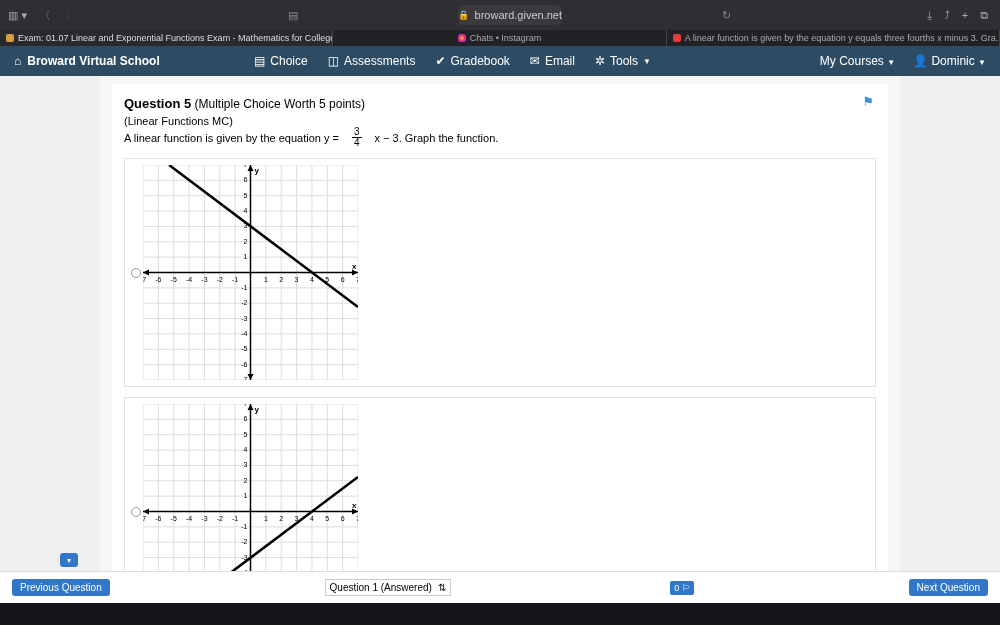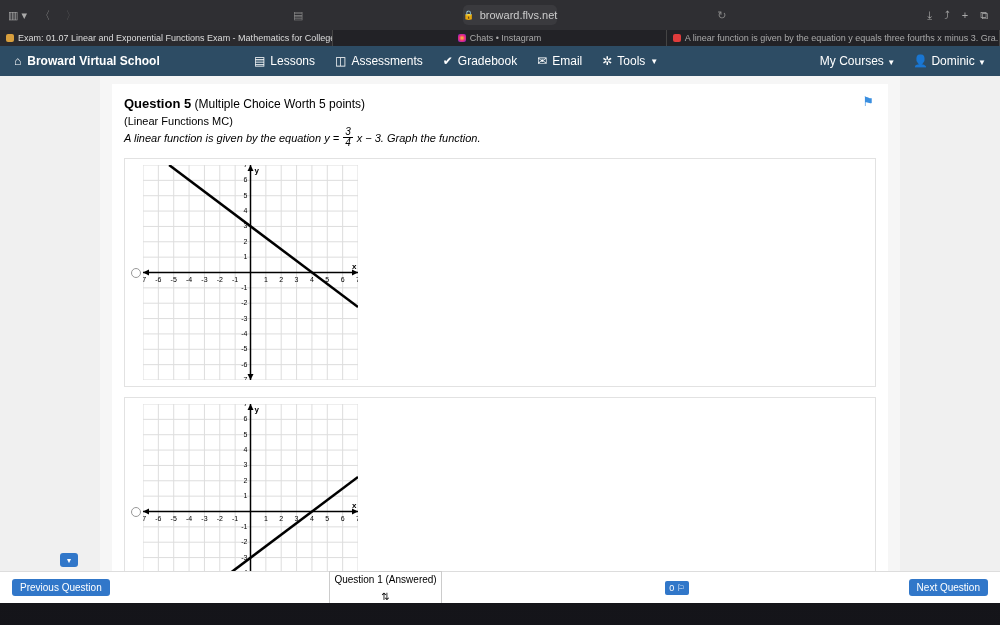--- a/index.html
+++ b/index.html
@@ -88,21 +88,21 @@
 }
 .question-box {
   background: #fff;
   margin: 8px 12px;
   padding: 12px;
   position: relative;
 }
 .q-header { font-size: 12px; margin-bottom: 4px; }
 .q-header strong { font-size: 13px; }
 .q-sub { font-size: 11px; }
-.q-prompt { font-size: 11px; margin-bottom: 10px; display:flex; align-items:center; gap:2px;font-style:italic;}
+.q-prompt { font-size: 11px; margin-bottom: 10px; display:flex; align-items:center; gap:11px;}
 .frac { display:inline-flex; flex-direction:column; align-items:center; font-size:10px; line-height:1; margin:0 2px; vertical-align:middle;}
 .frac .top { border-bottom:1px solid #000; padding:0 2px;}
 .flag { position: absolute; top: 10px; right: 14px; color: #3a8fe0; font-size: 13px; cursor: pointer; }
 .graph-option {
   border: 1px solid #e2e2e2;
   margin-bottom: 10px;
   padding: 6px 6px 6px 18px;
   position: relative;
 }
 .radio { position: absolute; left: 6px; top: 50%; width:10px; height:10px; border:1px solid #999; border-radius:50%; background:#fff; transform:translateY(-50%);}
@@ -135,21 +135,20 @@
 }
 .btn-next { margin-left: auto; }
 .q-select {
   margin: 0 auto;
   font-size: 10px;
   border: 1px solid #ccc;
   padding: 2px 4px;
   display: flex;
   align-items: center;
   gap: 6px;
-  flex-direction: column;
 }
 .tally { background:#3177c9; color:#fff; font-size:9px; padding:2px 4px; border-radius:2px; margin-left:4px;}
 .dropdown-help {
   position: absolute;
   left: 60px;
   bottom: 36px;
   width: 18px;
   height: 14px;
   background: #3177c9;
   border-radius: 3px;
@@ -166,21 +165,21 @@
 <div class="browser-chrome">
   <div class="chrome-left">
     <span>▥ ▾</span>
     <span class="nav-btn">〈</span>
     <span class="nav-btn disabled">〉</span>
   </div>
   <div style="width:20px"></div>
   <span style="margin-right:160px;color:#888;">▤</span>
   <div class="url-bar">
     <span class="lock">🔒</span>
-    <span>broward.flvs.net</span>
+    <span>broward.given.net</span>
   </div>
   <span style="margin-left:160px;color:#888;">↻</span>
   <div class="chrome-right">
     <span>⤓</span>
     <span>⤴</span>
     <span>+</span>
     <span>⧉</span>
   </div>
 </div>
 
@@ -200,21 +199,21 @@
 </div>
 
 <div class="lms-header">
   <div class="lms-brand">
     <span>⌂</span>
     <span>Broward Virtual School</span>
   </div>
   <div class="lms-nav">
     <div class="item">
       <span>▤</span>
-      <span>Lessons</span>
+      <span>Choice</span>
     </div>
     <div class="item">
       <span>◫</span>
       <span>Assessments</span>
     </div>
     <div class="item">
       <span>✔</span>
       <span>Gradebook</span>
     </div>
     <div class="item">

